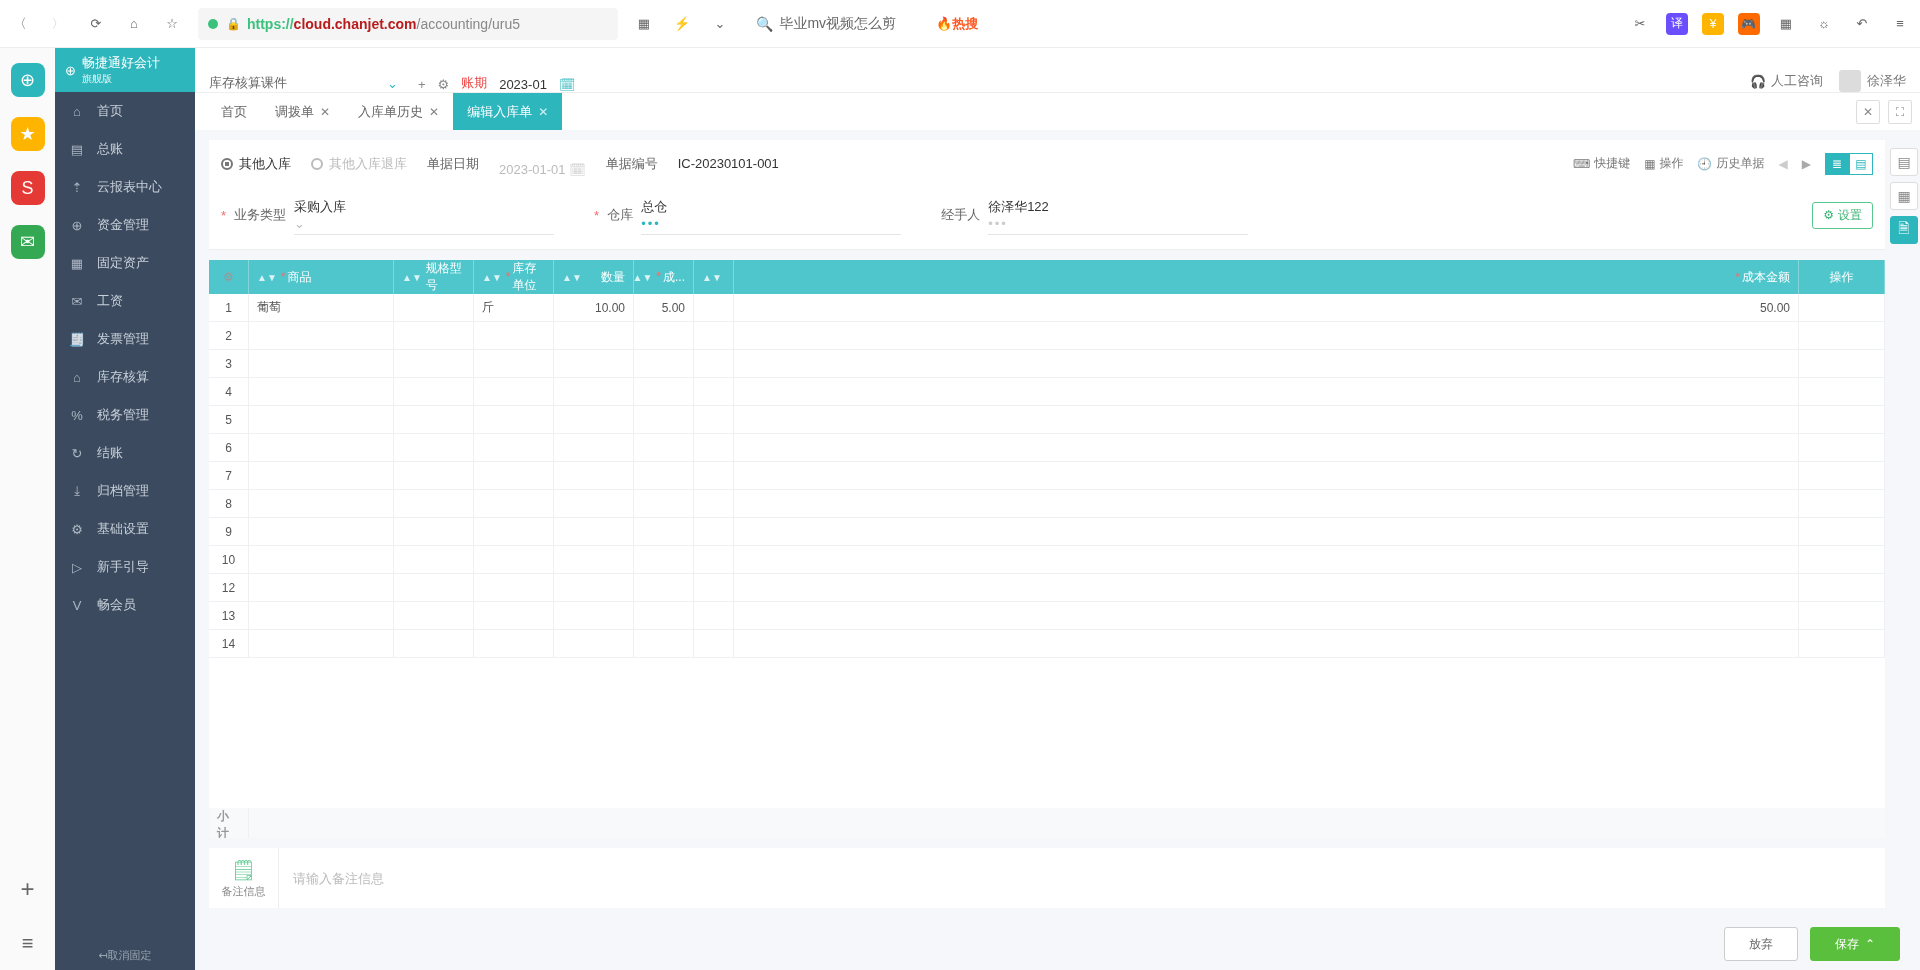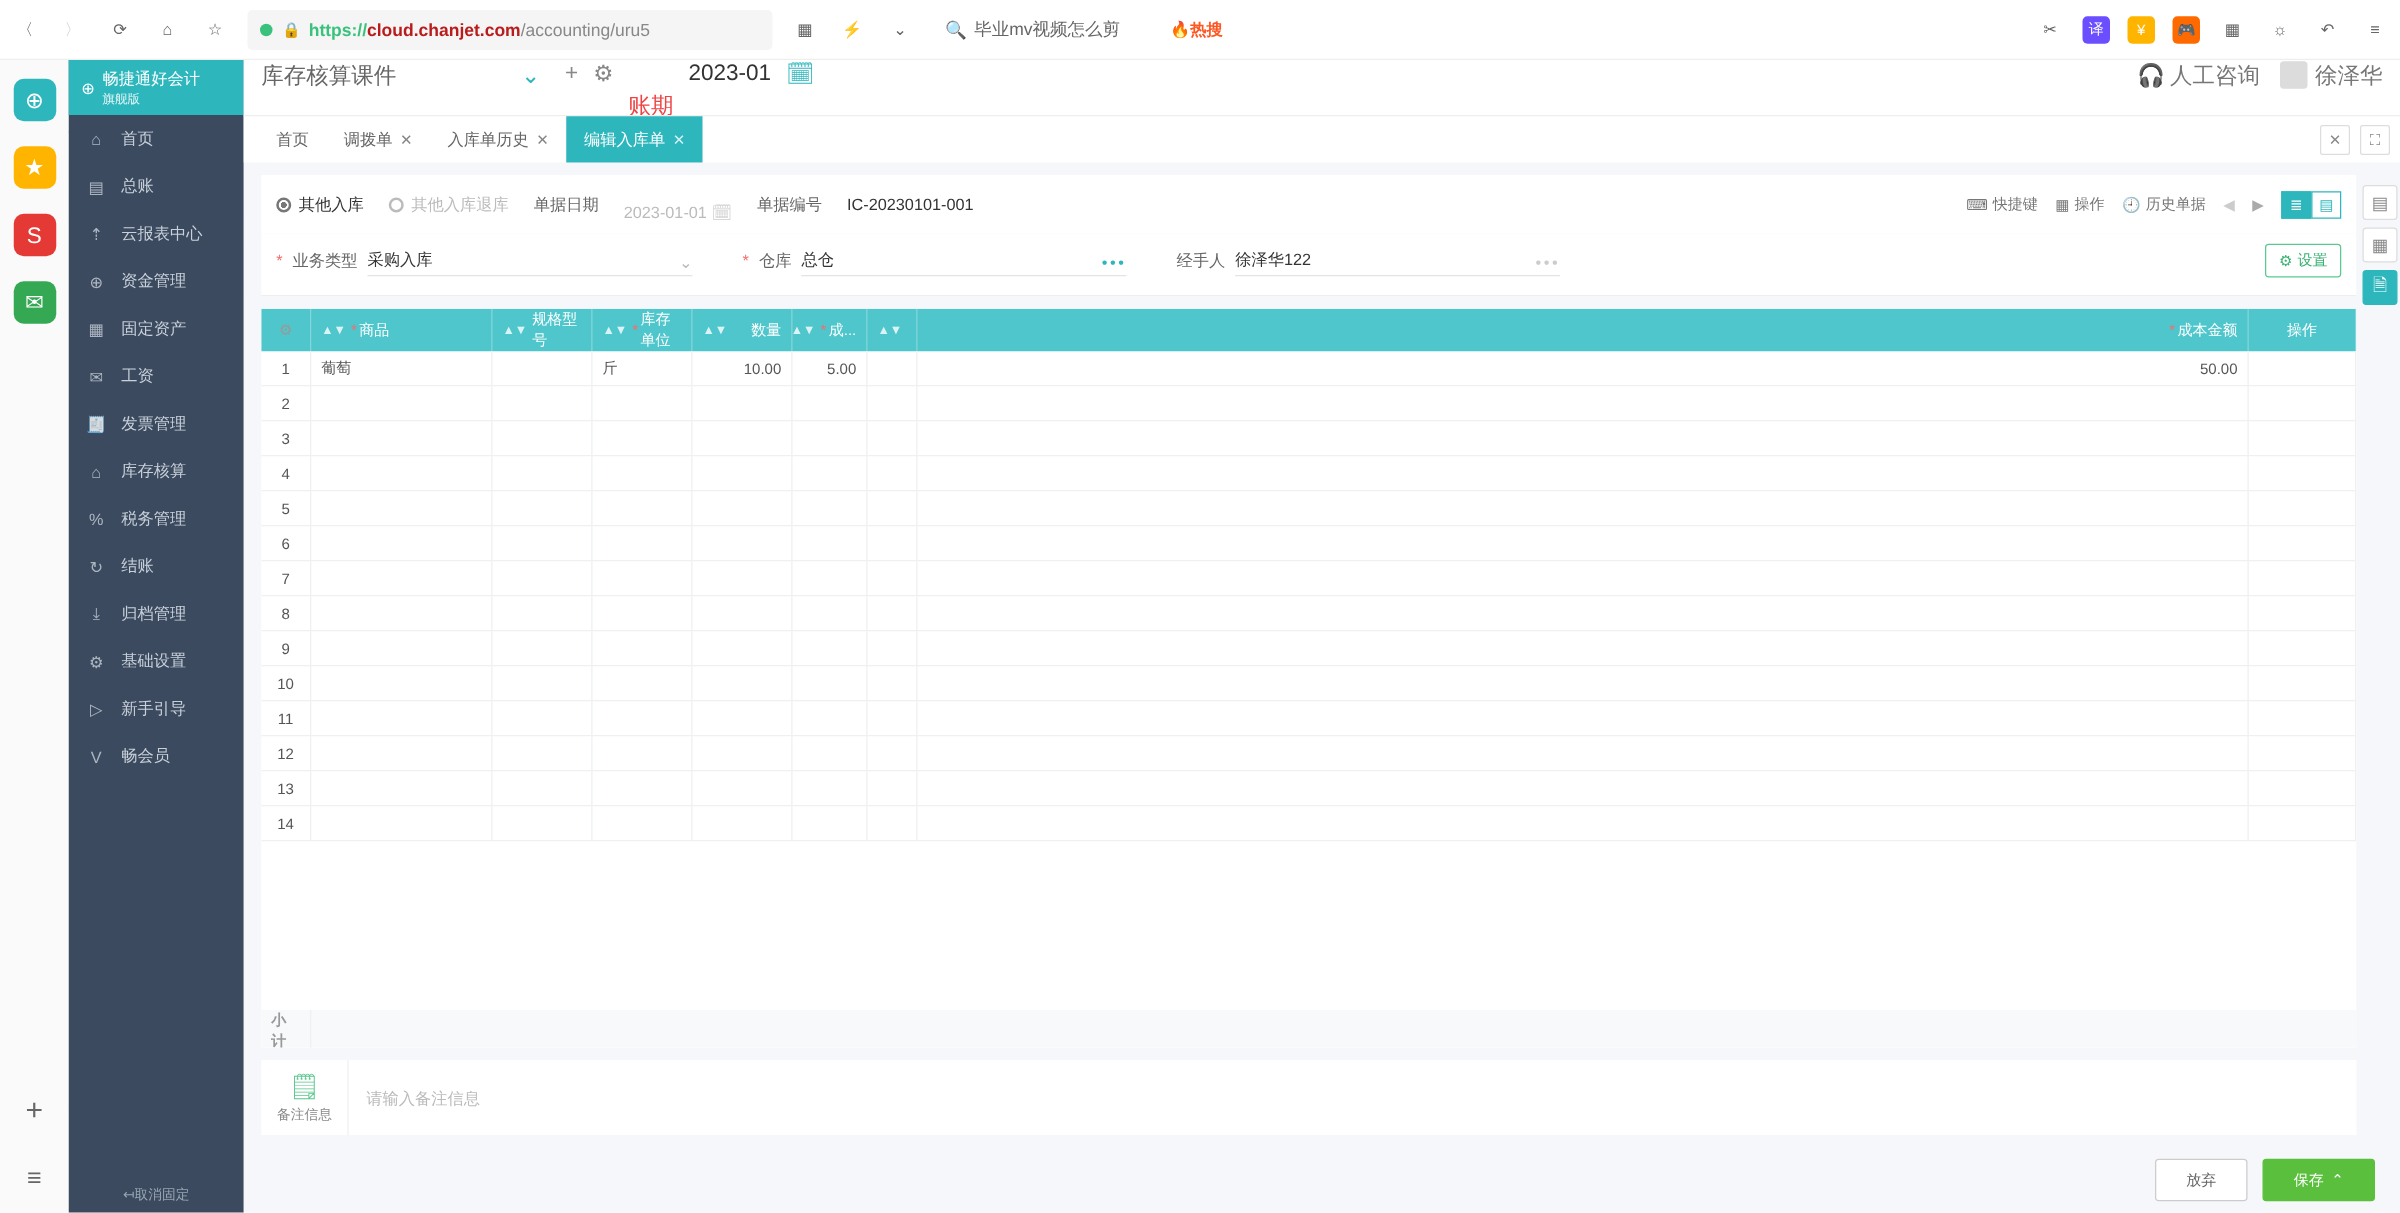--- a/index.html
+++ b/index.html
@@ -34,21 +34,21 @@
 .sidebar .logo .logo-sub { font-size: 10px; opacity: .85; display: block; }
 .sidebar .menu { flex: 1; }
 .sidebar .menu-item { height: 38px; display: flex; align-items: center; padding: 0 14px; gap: 12px; cursor: pointer; font-size: 13px; }
 .sidebar .menu-item .mi-icon { width: 16px; text-align: center; opacity: .8; }
 .sidebar .pin { height: 30px; display: flex; align-items: center; justify-content: center; font-size: 11px; color: #9aa5b3; cursor: pointer; }
 
 
 .main { flex: 1; display: flex; flex-direction: column; background: #f5f7fa; position: relative; }
 
 
-.app-header { height: 44px; background: #fff; display: flex; align-items: flex-start; padding: 0 14px; gap: 12px; font-size: 18px; }
+.app-header { height: 44px; background: #fff; display: flex; align-items: flex-end; padding: 0 14px; gap: 12px; font-size: 13px; }
 .app-header .file-select { color: #666; display: flex; align-items: center; gap: 100px; padding-right: 8px; }
 .app-header .chev { color: #2db7bd; }
 .app-header .period-label { color: #ef4444; margin-top: 24px; }
 .app-header .period-val { color: #333; }
 .app-header .right { margin-left: auto; display: flex; align-items: center; gap: 16px; color: #777; }
 .app-header .avatar { width: 22px; height: 22px; background: #dcdcdc; border-radius: 3px; }
 
 
 .tabs { height: 38px; background: #fff; border-top: 1px solid #eee; display: flex; align-items: stretch; padding-left: 12px; }
 .tab { display: flex; align-items: center; padding: 0 14px; color: #666; cursor: pointer; gap: 6px; font-size: 13px; }
@@ -69,21 +69,21 @@
 .formbar-right .txt-btn { display: inline-flex; align-items: center; gap: 4px; cursor: pointer; }
 .view-toggle { display: inline-flex; }
 .view-toggle .vt { width: 24px; height: 22px; border: 1px solid #2db7bd; display: flex; align-items: center; justify-content: center; color: #2db7bd; cursor: pointer; font-size: 12px; }
 .view-toggle .vt.active { background: #2db7bd; color: #fff; }
 
 
 .fields { background: #fff; padding: 8px 12px 14px; display: flex; align-items: center; gap: 40px; border-bottom: 1px solid #eee; }
 .field { display: flex; align-items: center; gap: 8px; font-size: 13px; }
 .field .req { color: #f56c6c; }
 .field .label { color: #666; }
-.field .val { min-width: 260px; border-bottom: 1px solid #e4e4e4; padding: 3px 0; color: #333; display: flex; align-items: flex-end; justify-content: space-between; }
+.field .val { min-width: 260px; border-bottom: 1px solid #e4e4e4; padding: 3px 0; color: #333; display: flex; align-items: flex-start; justify-content: space-between; flex-direction: column; }
 .field .val .dots { color: #2db7bd; letter-spacing: 2px; cursor: pointer; }
 .field .chev-d { color: #bbb; }
 .config-btn { margin-left: auto; border: 1px solid #5bc98f; color: #3ab273; padding: 4px 10px; border-radius: 3px; cursor: pointer; display: inline-flex; align-items: center; gap: 4px; font-size: 12px; }
 
 
 .table-wrap { background: #fff; margin-top: 10px; flex: 1; display: flex; flex-direction: column; overflow: hidden; }
 .thead { background: #4ec6cc; color: #fff; display: flex; height: 34px; align-items: stretch; font-size: 12px; }
 .th, .td { border-right: 1px solid rgba(255,255,255,.3); display: flex; align-items: center; padding: 0 8px; }
 .th .sort { font-size: 10px; margin-right: 4px; opacity: .8; display: inline-flex; flex-direction: column; line-height: 5px; }
 .tbody { flex: 1; overflow: auto; }
@@ -498,31 +498,20 @@
               <div class="td c-prod"></div>
               <div class="td c-spec"></div>
               <div class="td c-unit"></div>
               <div class="td c-qty"></div>
               <div class="td c-cost"></div>
               <div class="td c-blank"></div>
               <div class="td c-amount"></div>
               <div class="td c-op"></div>
             </div>
             <div class="tr">
-              <div class="td c-idx">11</div>
-              <div class="td c-prod"></div>
-              <div class="td c-spec"></div>
-              <div class="td c-unit"></div>
-              <div class="td c-qty"></div>
-              <div class="td c-cost"></div>
-              <div class="td c-blank"></div>
-              <div class="td c-amount"></div>
-              <div class="td c-op"></div>
-            </div>
-            <div class="tr">
               <div class="td c-idx">12</div>
               <div class="td c-prod"></div>
               <div class="td c-spec"></div>
               <div class="td c-unit"></div>
               <div class="td c-qty"></div>
               <div class="td c-cost"></div>
               <div class="td c-blank"></div>
               <div class="td c-amount"></div>
               <div class="td c-op"></div>
             </div>

